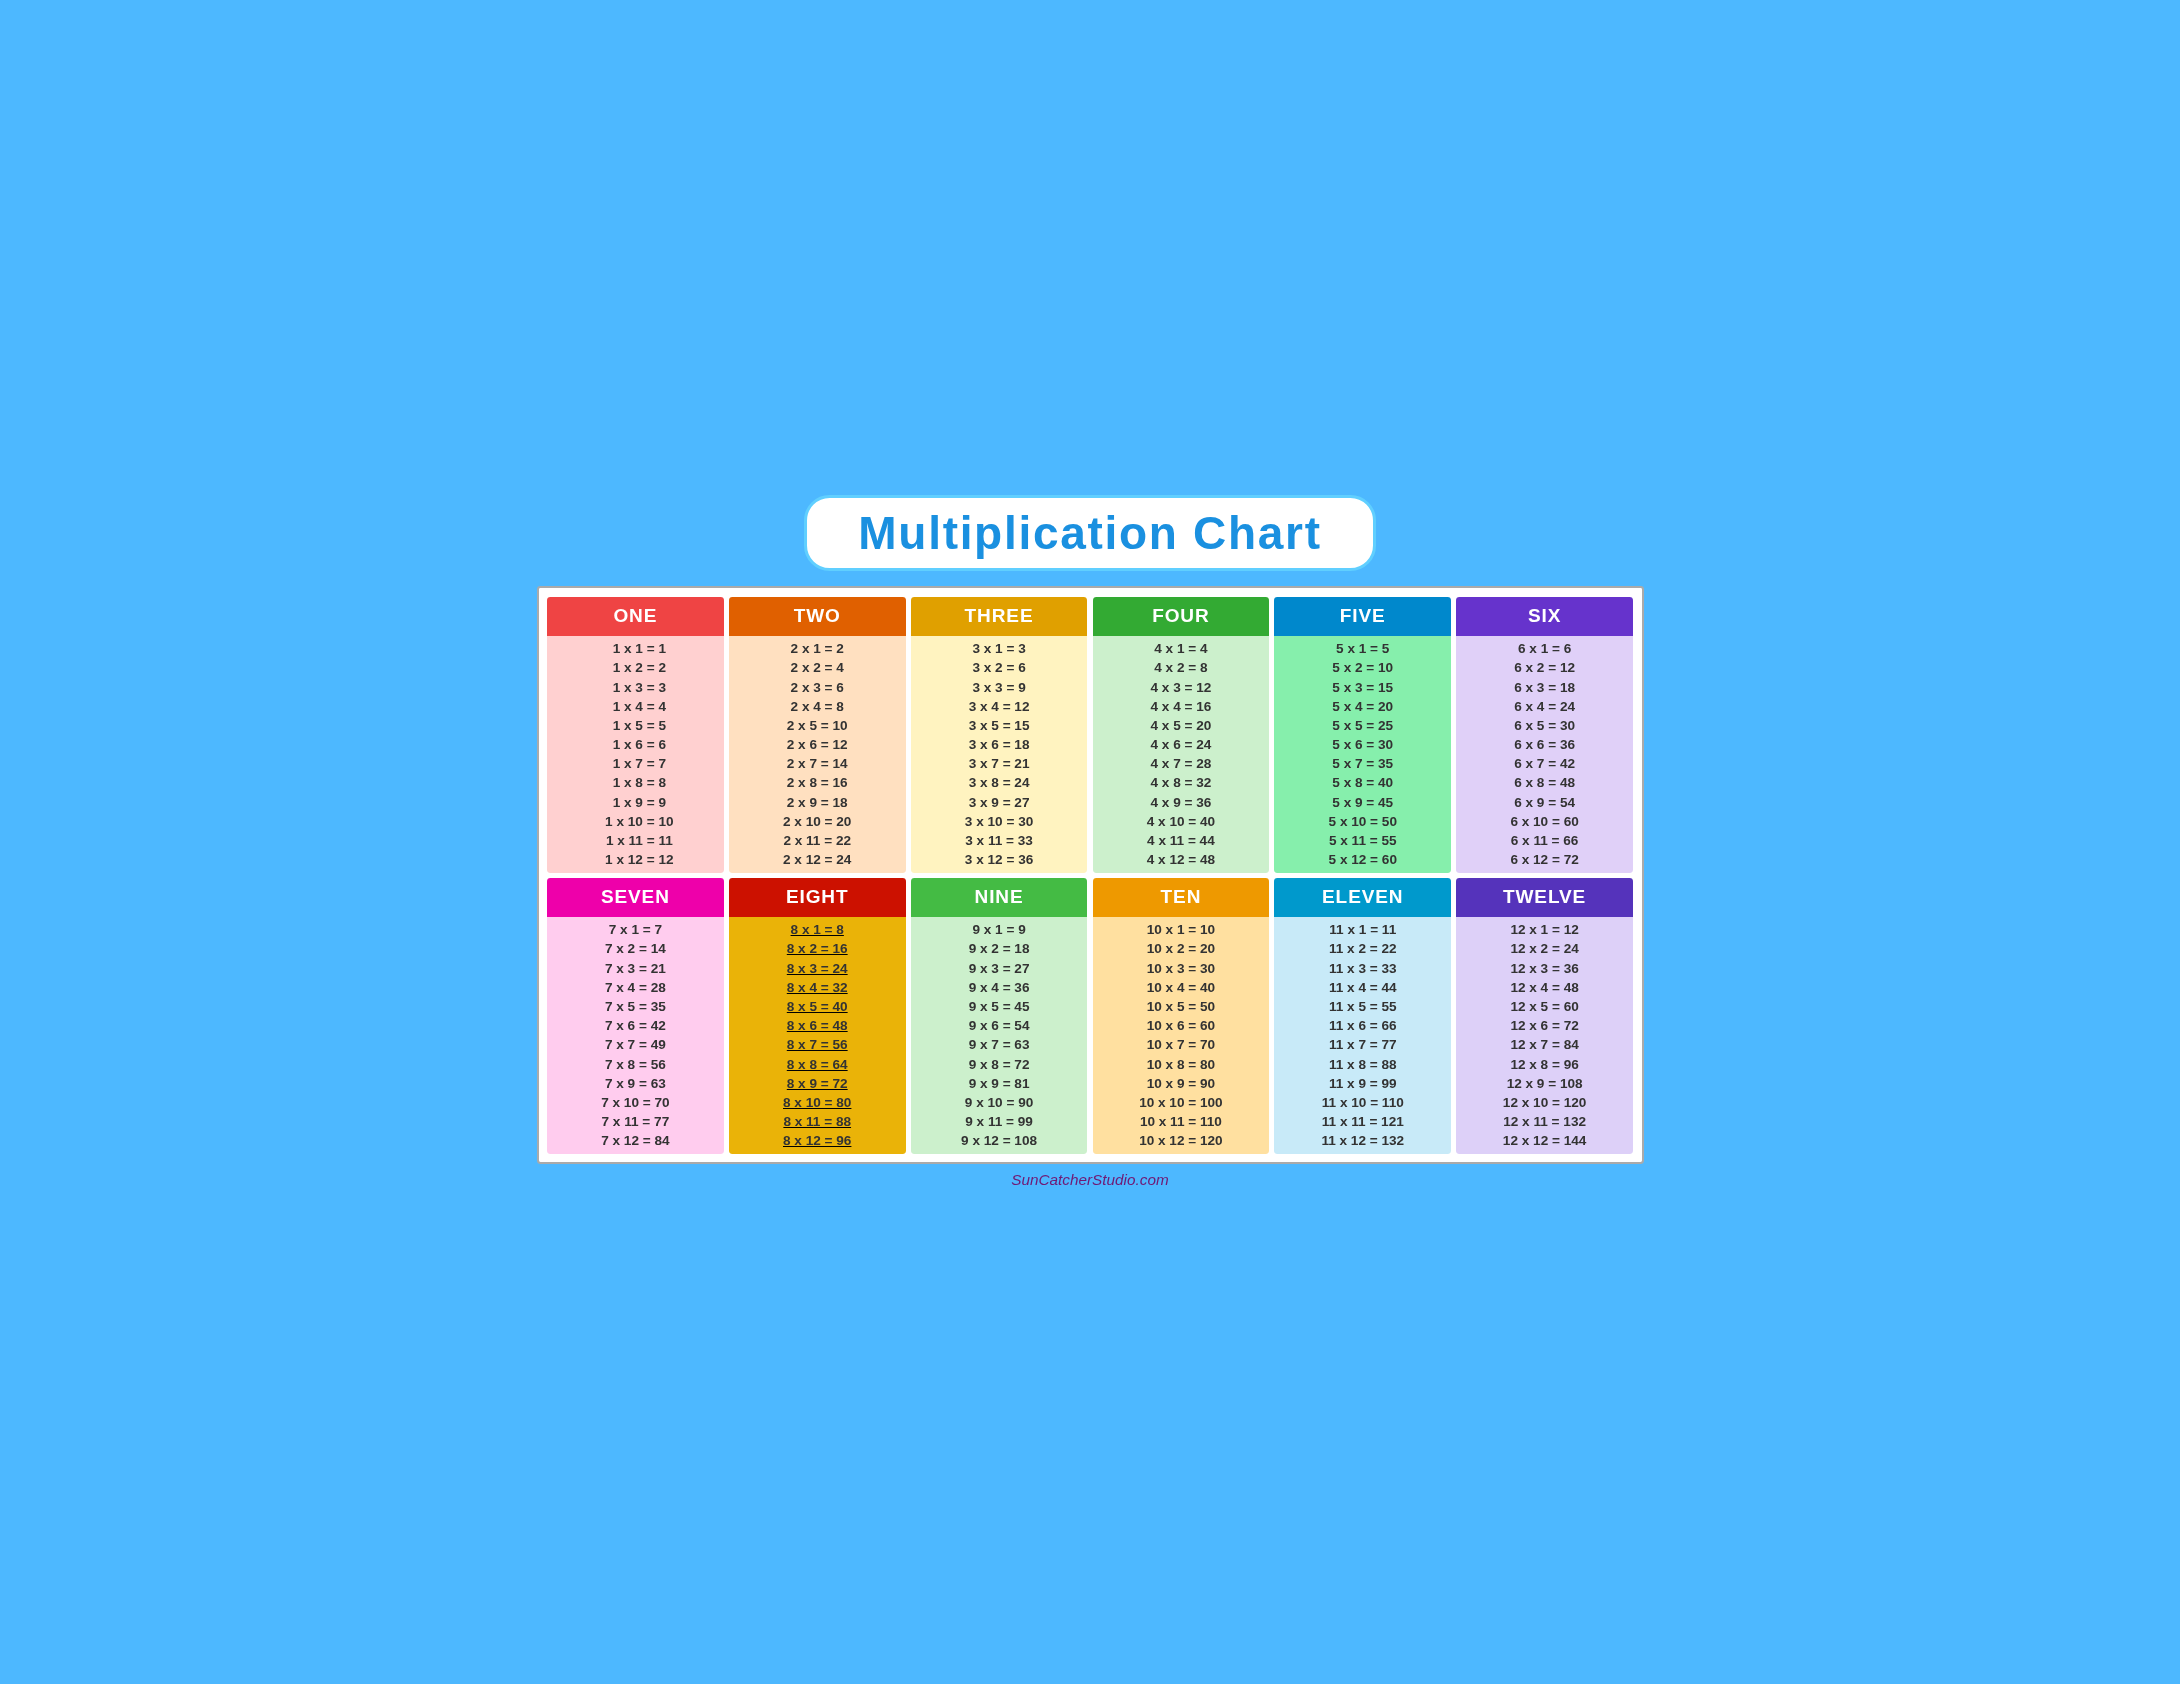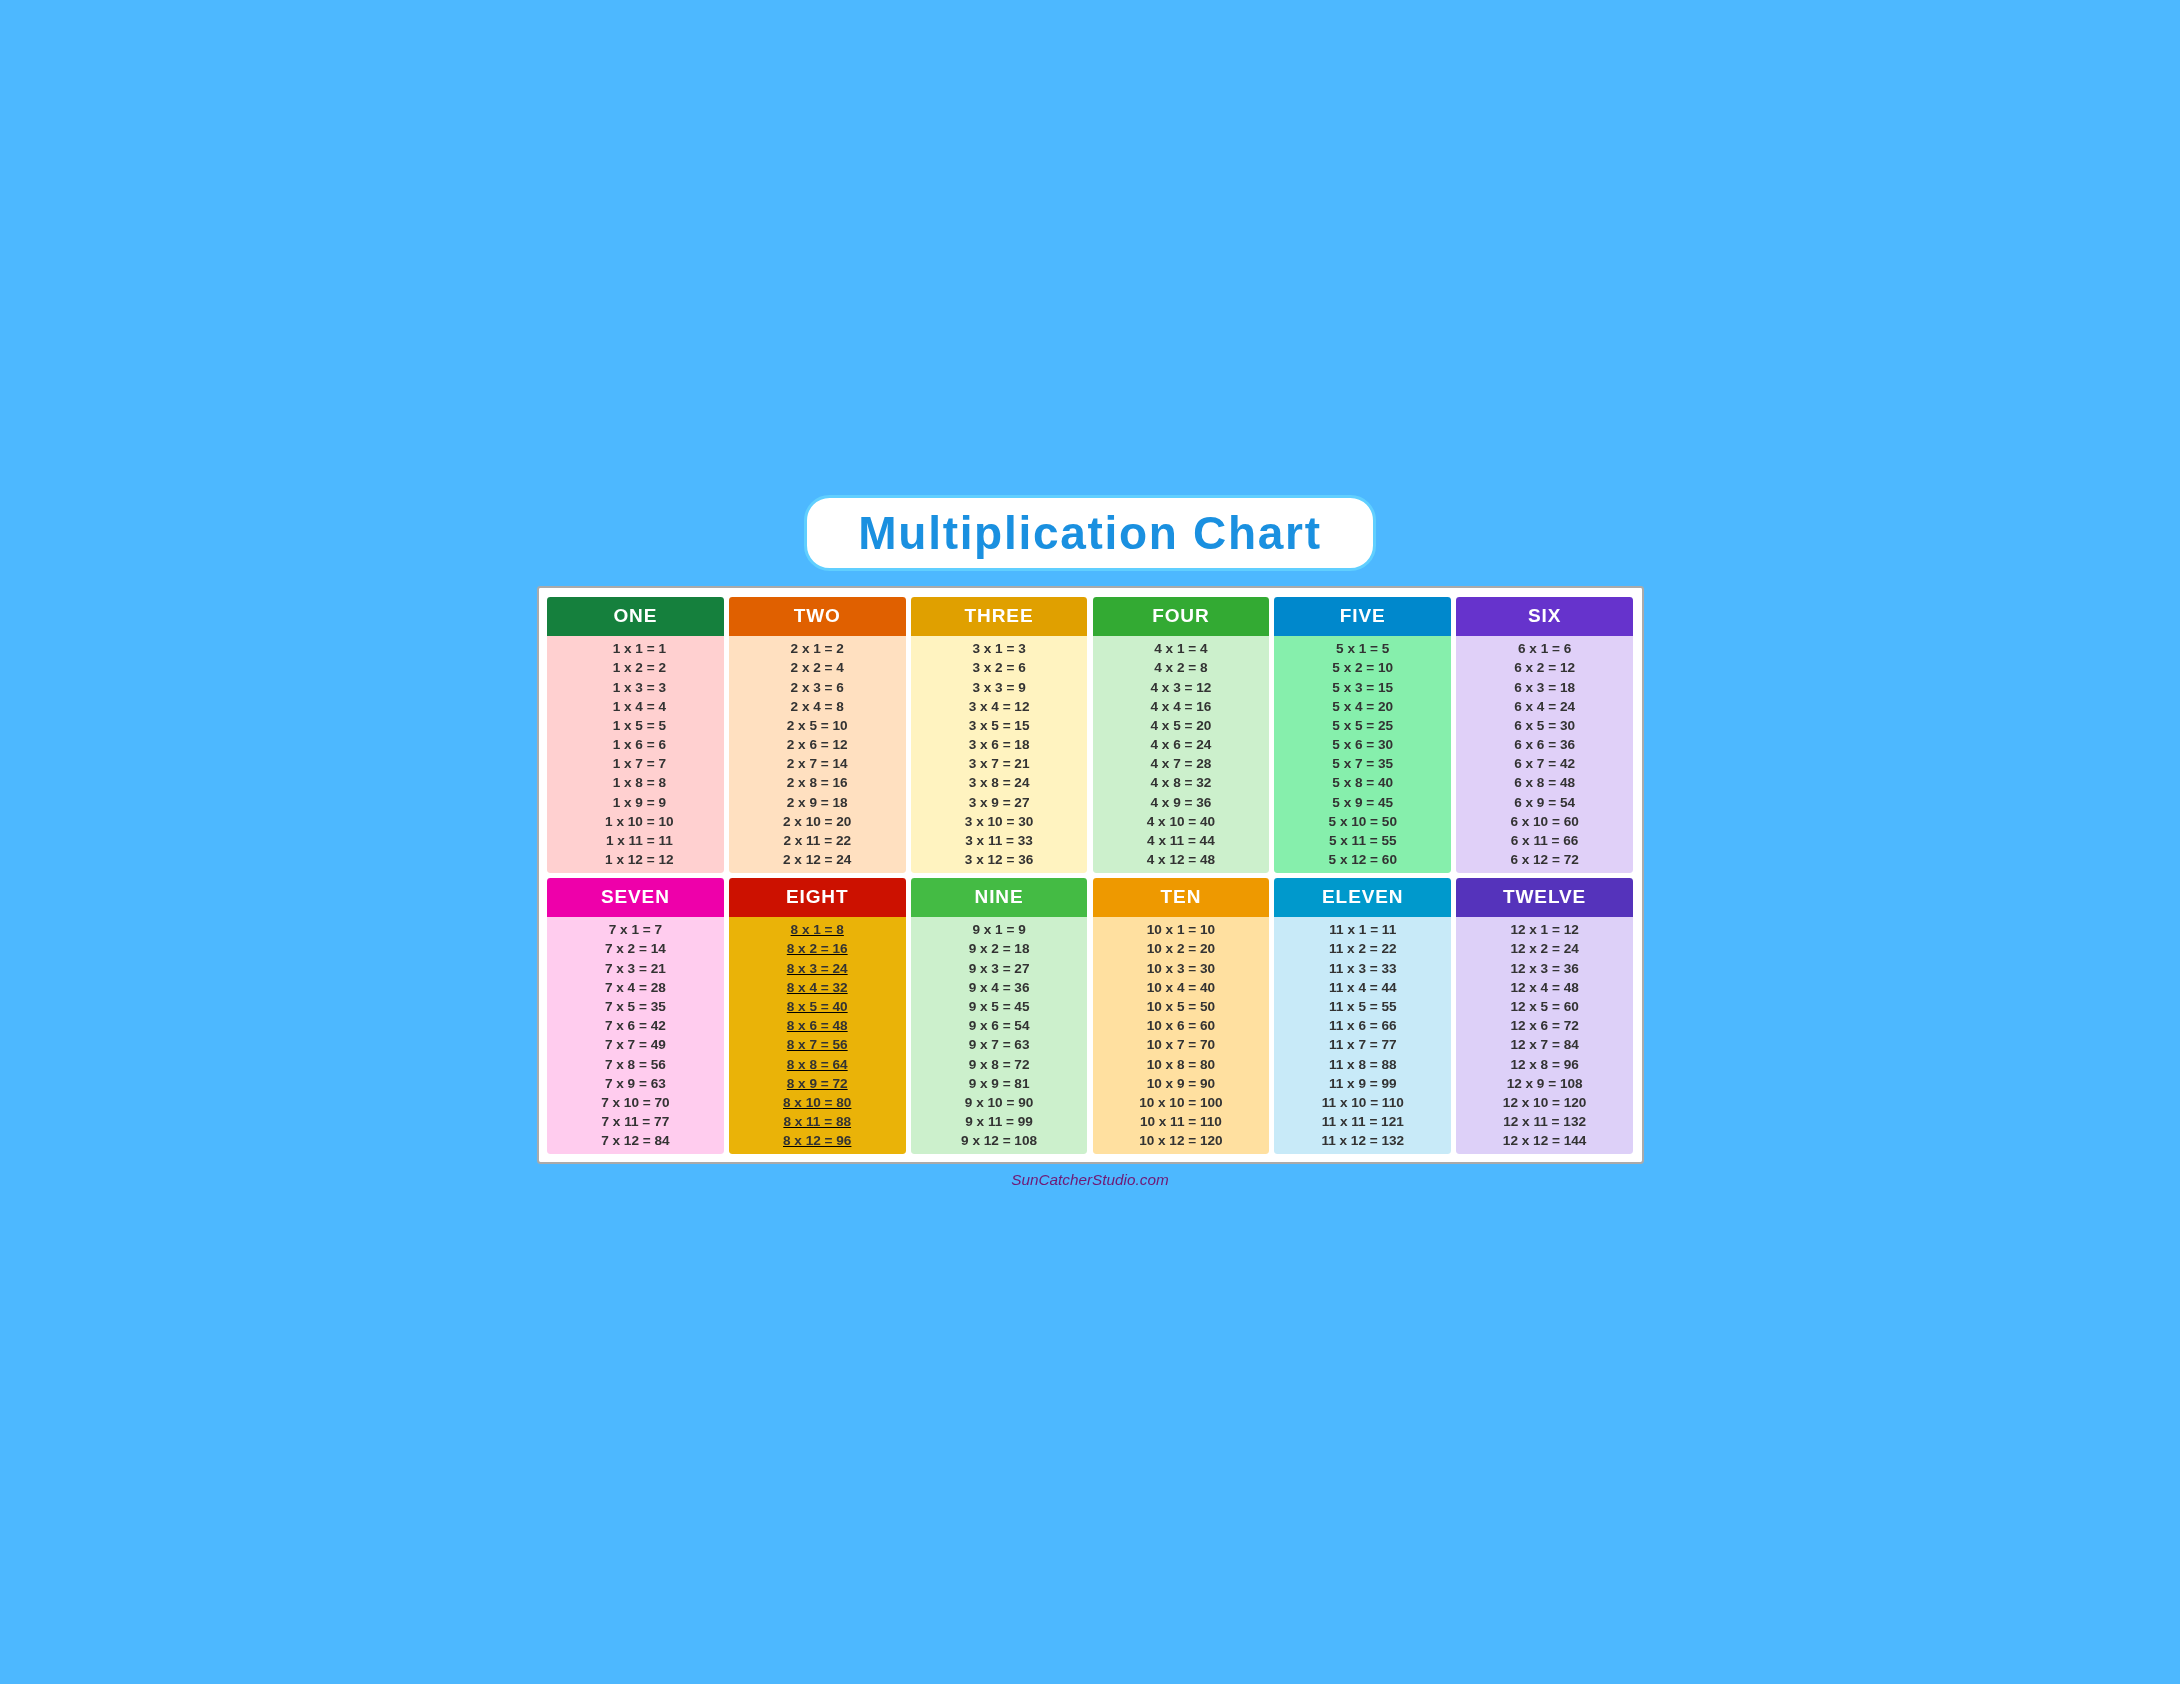--- a/index.html
+++ b/index.html
@@ -61,21 +61,21 @@
       padding: 3.4px 5.1px;
     }
     .col-row {
       font-size: 13.6px;
       font-weight: bold;
       text-align: center;
       padding: 2.1px 0;
       color: #333;
     }
     
-    .hdr-one   { background-color: #15803d; }
+    .hdr-one   { background-color: #ef4444; }
     .hdr-two   { background-color: #e06000; }
     .hdr-three { background-color: #e0a000; }
     .hdr-four  { background-color: #33aa33; }
     .hdr-five  { background-color: #0088cc; }
     .hdr-six   { background-color: #6633cc; }
     .hdr-seven { background-color: #ee00aa; }
     .hdr-eight { background-color: #cc1100; }
     .hdr-nine  { background-color: #44bb44; }
     .hdr-ten   { background-color: #ee9900; }
     .hdr-eleven{ background-color: #0099cc; }

